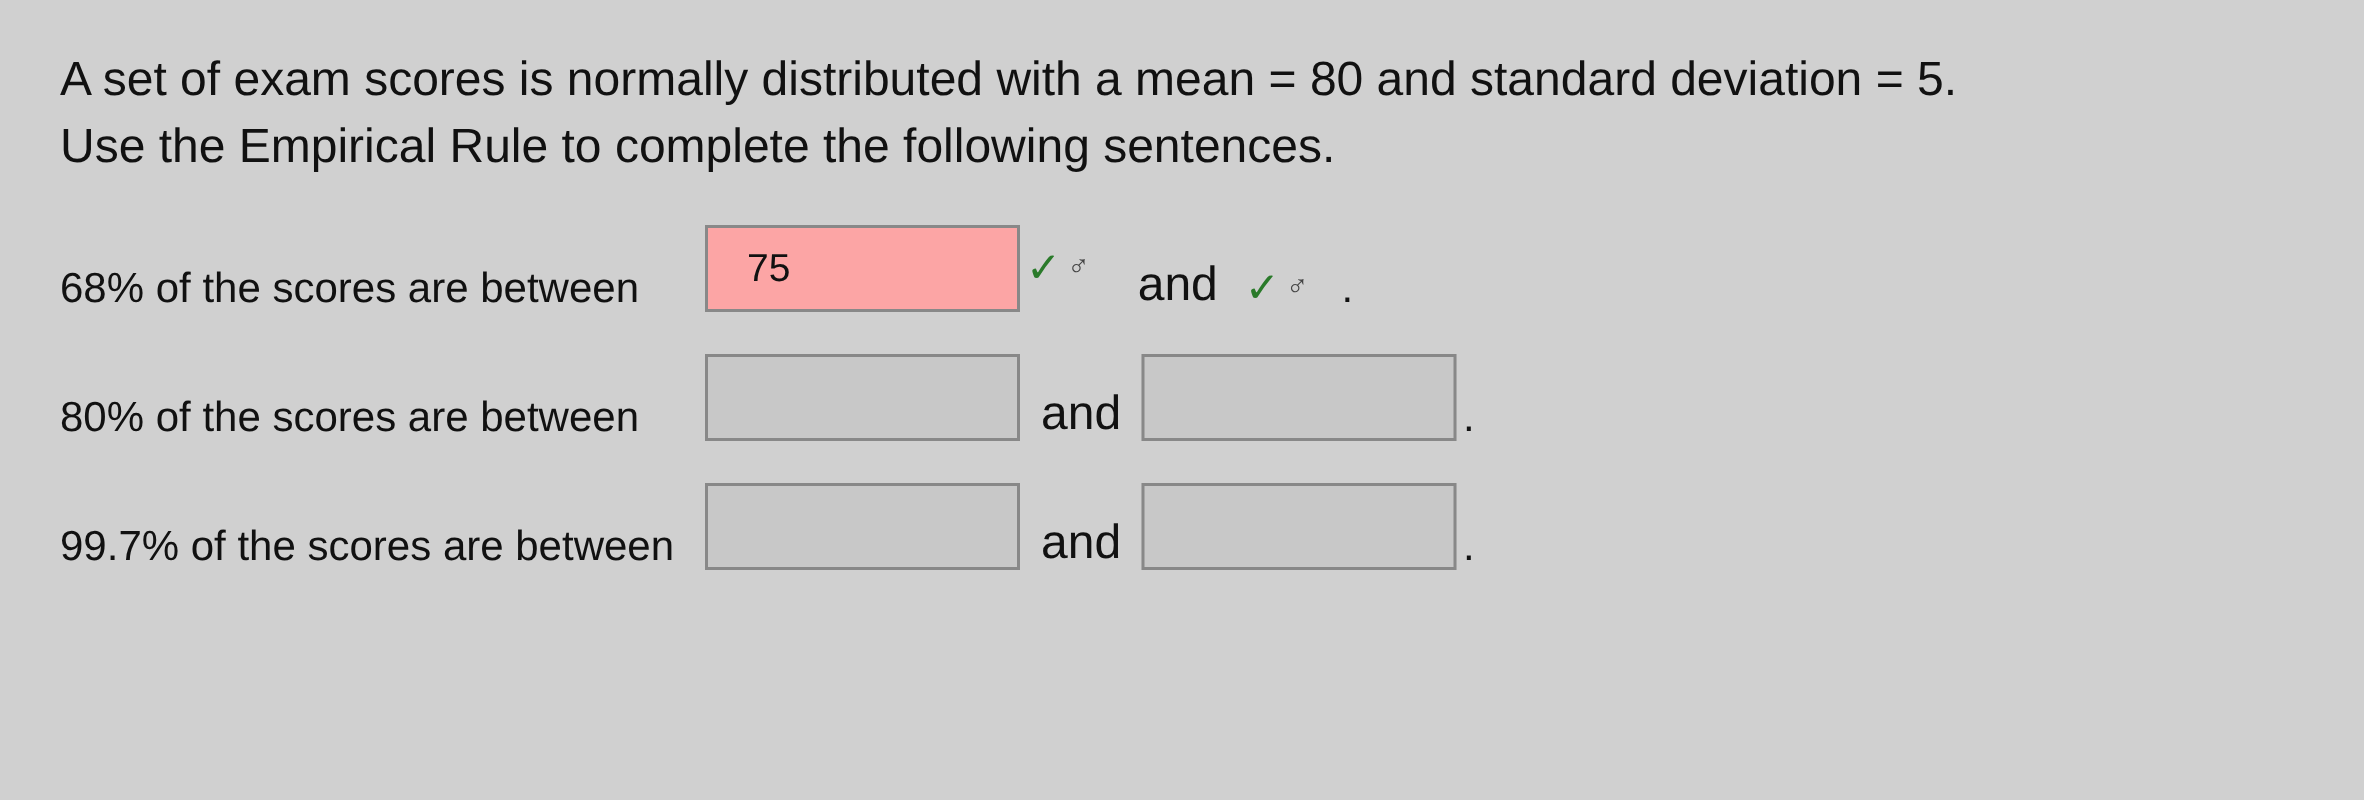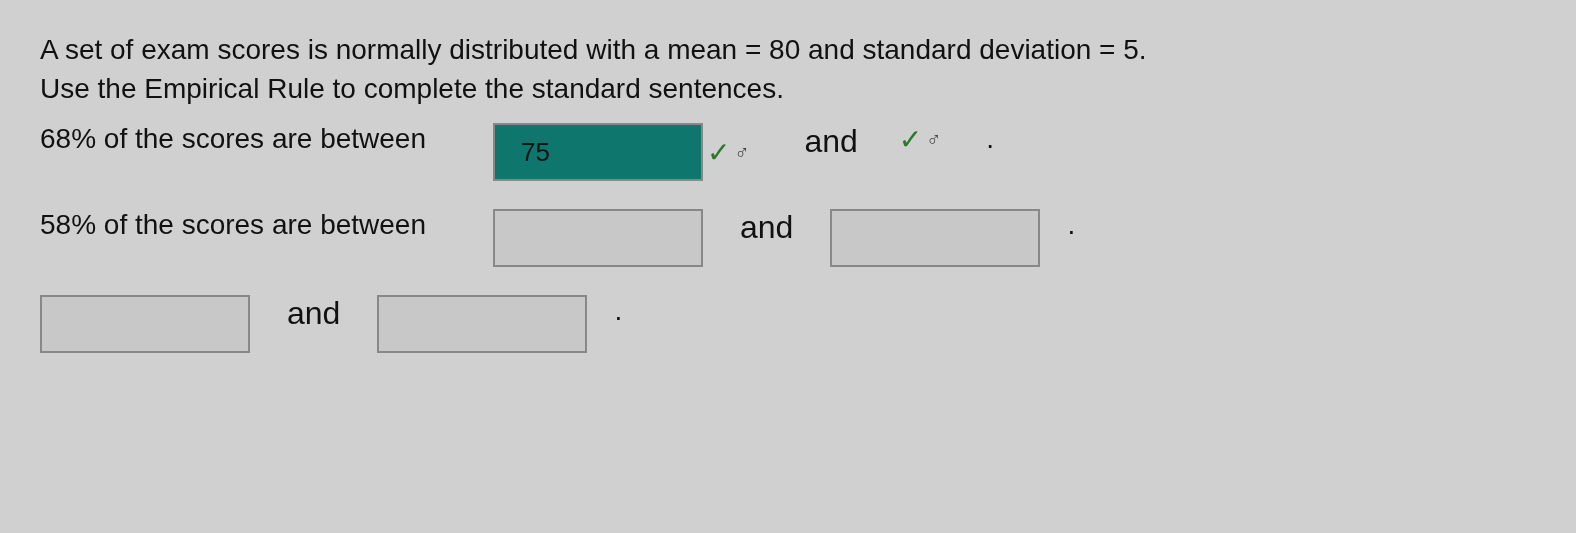--- a/index.html
+++ b/index.html
@@ -18,33 +18,32 @@
       align-items: flex-start;
       justify-content: flex-start;
       padding: 30px 40px;
     }
 
     .main-container {
       width: 100%;
     }
 
     .intro-text {
-      font-size: 28px;
+      font-size: 32px;
       line-height: 1.4;
-      margin-bottom: 15px;
+      margin-bottom: 30px;
       color: #111;
     }
 
     .row {
       display: flex;
-      align-items: flex-start;
+      align-items: flex-end;
       margin-bottom: 28px;
       font-size: 28px;
       color: #111;
-      gap: 23px;
     }
 
     .row-label {
       min-width: 430px;
       font-size: 28px;
       color: #111;
     }
 
     .input-wrapper {
       display: flex;
@@ -57,21 +56,21 @@
       height: 58px;
       border: 2px solid #888;
       background-color: #c8c8c8;
       font-size: 26px;
       padding: 4px 10px;
       color: #111;
       outline: none;
     }
 
     .answer-input.filled {
-      background-color: #0f766e;
+      background-color: #fca5a5;
       padding-left: 26px;
     }
 
     .check-icon {
       font-size: 28px;
       color: #2a7a2a;
       margin-left: 4px;
       margin-right: 2px;
     }
 
@@ -93,51 +92,52 @@
       color: #111;
       margin-left: 4px;
     }
   </style>
 </head>
 <body>
 
 <div class="main-container">
   <div class="intro-text">
     <div>A set of exam scores is normally distributed with a mean = 80 and standard deviation = 5.</div>
-    <div>Use the Empirical Rule to complete the standard sentences.</div>
+    <div>Use the Empirical Rule to complete the following sentences.</div>
   </div>
 
   <div class="row">
     <span class="row-label">68% of the scores are between</span>
     <div class="input-wrapper">
       <input class="answer-input filled" type="text" value="75" style="">
       <span class="check-icon">✓</span>
       <span class="edit-icon">♂</span>
     </div>
     <span class="and-text">and</span>
     <div class="input-wrapper">
       <span class="check-icon">✓</span>
       <span class="edit-icon">♂</span>
     </div>
     <span class="period">.</span>
   </div>
 
   <div class="row">
-    <span class="row-label">58% of the scores are between</span>
+    <span class="row-label">80% of the scores are between</span>
     <div class="input-wrapper">
       <input class="answer-input" type="text" value="" style="">
     </div>
     <span class="and-text">and</span>
     <div class="input-wrapper">
       <input class="answer-input" type="text" value="" style="">
     </div>
     <span class="period">.</span>
   </div>
 
   <div class="row">
+    <span class="row-label">99.7% of the scores are between</span>
     <div class="input-wrapper">
       <input class="answer-input" type="text" value="" style="">
     </div>
     <span class="and-text">and</span>
     <div class="input-wrapper">
       <input class="answer-input" type="text" value="" style="">
     </div>
     <span class="period">.</span>
   </div>
 </div>

